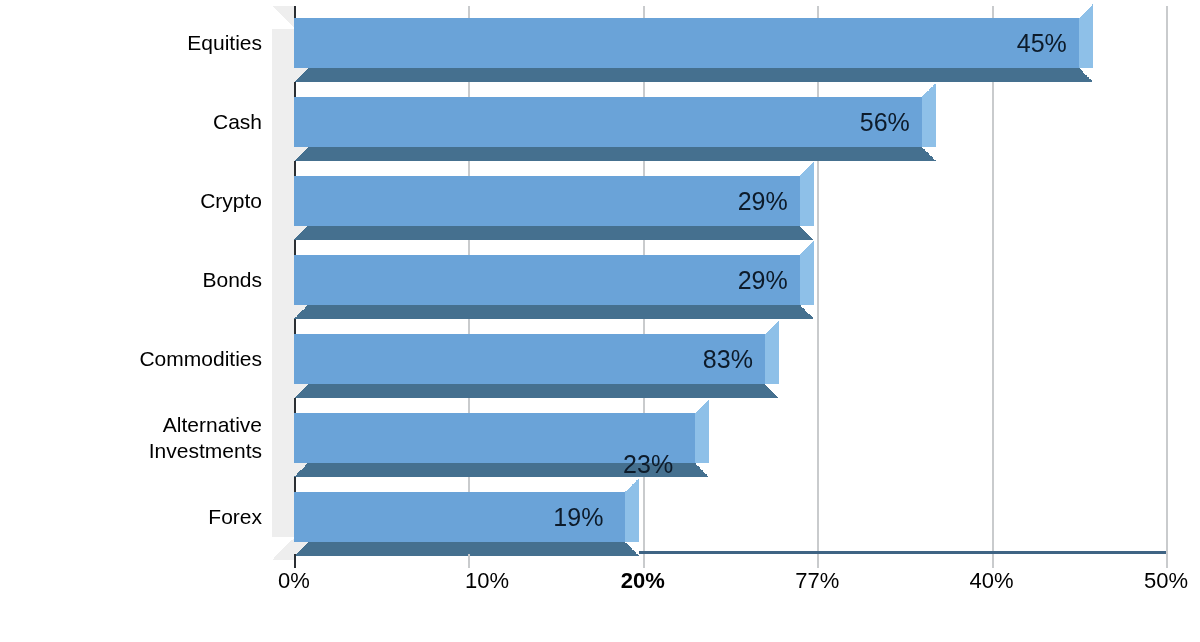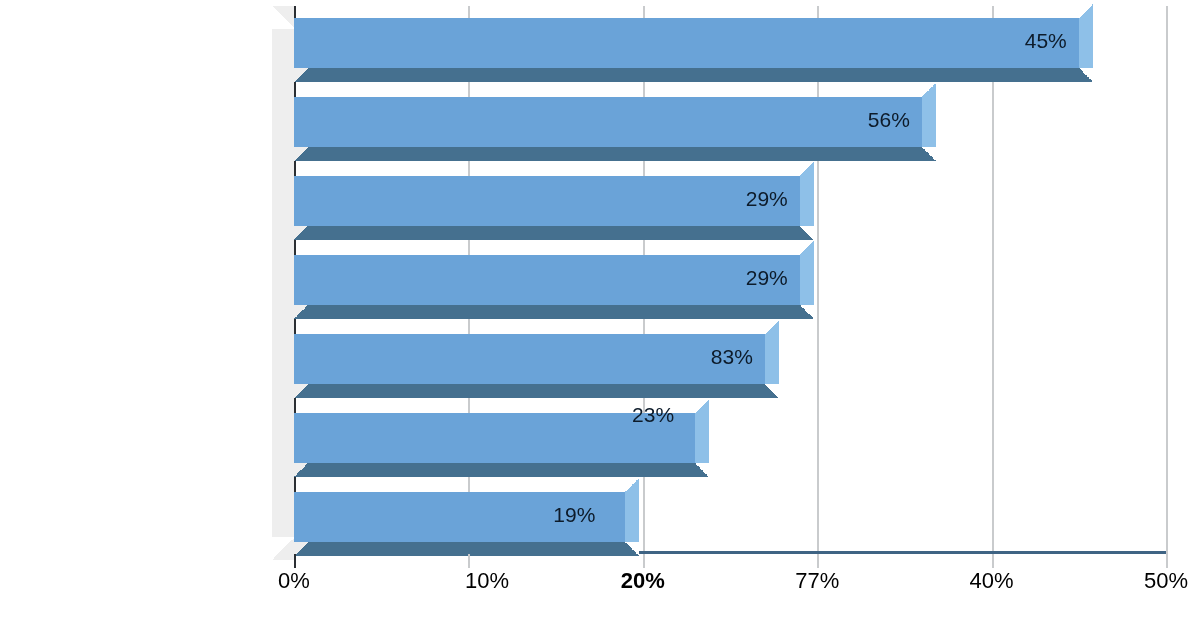--- a/index.html
+++ b/index.html
@@ -137,21 +137,21 @@
     position: absolute;
     left: -14px;
     width: 14px;
     height: 14px;
     background: linear-gradient(to bottom right, #eeeeee 50%, #45708f 50%);
   }
 
   .bar-value {
     position: absolute;
     color: #0d1b2a;
-    font-size: 21px;
+    font-size: 25px;
     font-family: "Liberation Sans", sans-serif;
     white-space: nowrap;
   }
 
   
   .xtick-label {
     position: absolute;
     top: 568px;
     text-align: center;
     color: #000000;
@@ -166,20 +166,30 @@
     height: 14px;
     background: #c9cbcd;
   }
   .xtick-mark.zero { background: #2b2f33; }
 </style>
 </head>
 <body>
 
 <div id="chart-root">
 
+  <div class="cat-labels">
+      <div class="cat-label" style="top: 29.5714px;">Equities</div>
+      <div class="cat-label" style="top: 108.714px;">Cash</div>
+      <div class="cat-label" style="top: 187.857px;">Crypto</div>
+      <div class="cat-label" style="top: 267px;">Bonds</div>
+      <div class="cat-label" style="top: 346.143px;">Commodities</div>
+      <div class="cat-label" style="top: 412.286px;">Alternative
+Investments</div>
+      <div class="cat-label" style="top: 504.429px;">Forex</div>
+    </div>
 
   <div class="wall"></div>
   <div class="wall-corner-top"></div>
   <div class="wall-corner-bottom"></div>
 
   <div class="plot">
       <div class="gridline zero" style="left: 0px;"></div>
       <div class="gridline" style="left: 174.4px;"></div>
       <div class="gridline" style="left: 348.8px;"></div>
       <div class="gridline" style="left: 523.2px;"></div>
@@ -235,21 +245,21 @@
     </div>
     <div class="bar-value" style="left: 692.88px; width: 60px; text-align: right; top: 345.143px;">83%</div>
     <div class="bar-group" style="left: 294px; top: 413.286px; width: 415.12px; height: 64px;">
       <div class="bar-bottom" style="left: 14px; top: 50px; width: 401.12px; height: 14px;"></div>
       <div class="bar-left-notch" style="left: 0px; top: 50px;"></div>
       <div class="bar-face" style="width: 401.12px; height: 50px;"></div>
       <div class="bar-cap" style="left: 401.12px; height: 50px;"></div>
       <div class="bar-cap-top" style="left: 401.12px; top: -14px;"></div>
       <div class="bar-cap-bottom" style="left: 401.12px; top: 50px;"></div>
     </div>
-    <div class="bar-value" style="left: 623.12px; width: 60px; text-align: center; top: 403px;">23%</div>
+    <div class="bar-value" style="left: 623.12px; width: 60px; text-align: left; top: 450px;">23%</div>
     <div class="bar-group" style="left: 294px; top: 492.429px; width: 345.36px; height: 64px;">
       <div class="bar-bottom" style="left: 14px; top: 50px; width: 331.36px; height: 14px;"></div>
       <div class="bar-left-notch" style="left: 0px; top: 50px;"></div>
       <div class="bar-face" style="width: 331.36px; height: 50px;"></div>
       <div class="bar-cap" style="left: 331.36px; height: 50px;"></div>
       <div class="bar-cap-top" style="left: 331.36px; top: -14px;"></div>
       <div class="bar-cap-bottom" style="left: 331.36px; top: 50px;"></div>
     </div>
     <div class="bar-value" style="left: 553.36px; width: 60px; text-align: left; top: 503.429px;">19%</div>
     <div class="xtick-mark zero" style="left: 294px;"></div>

